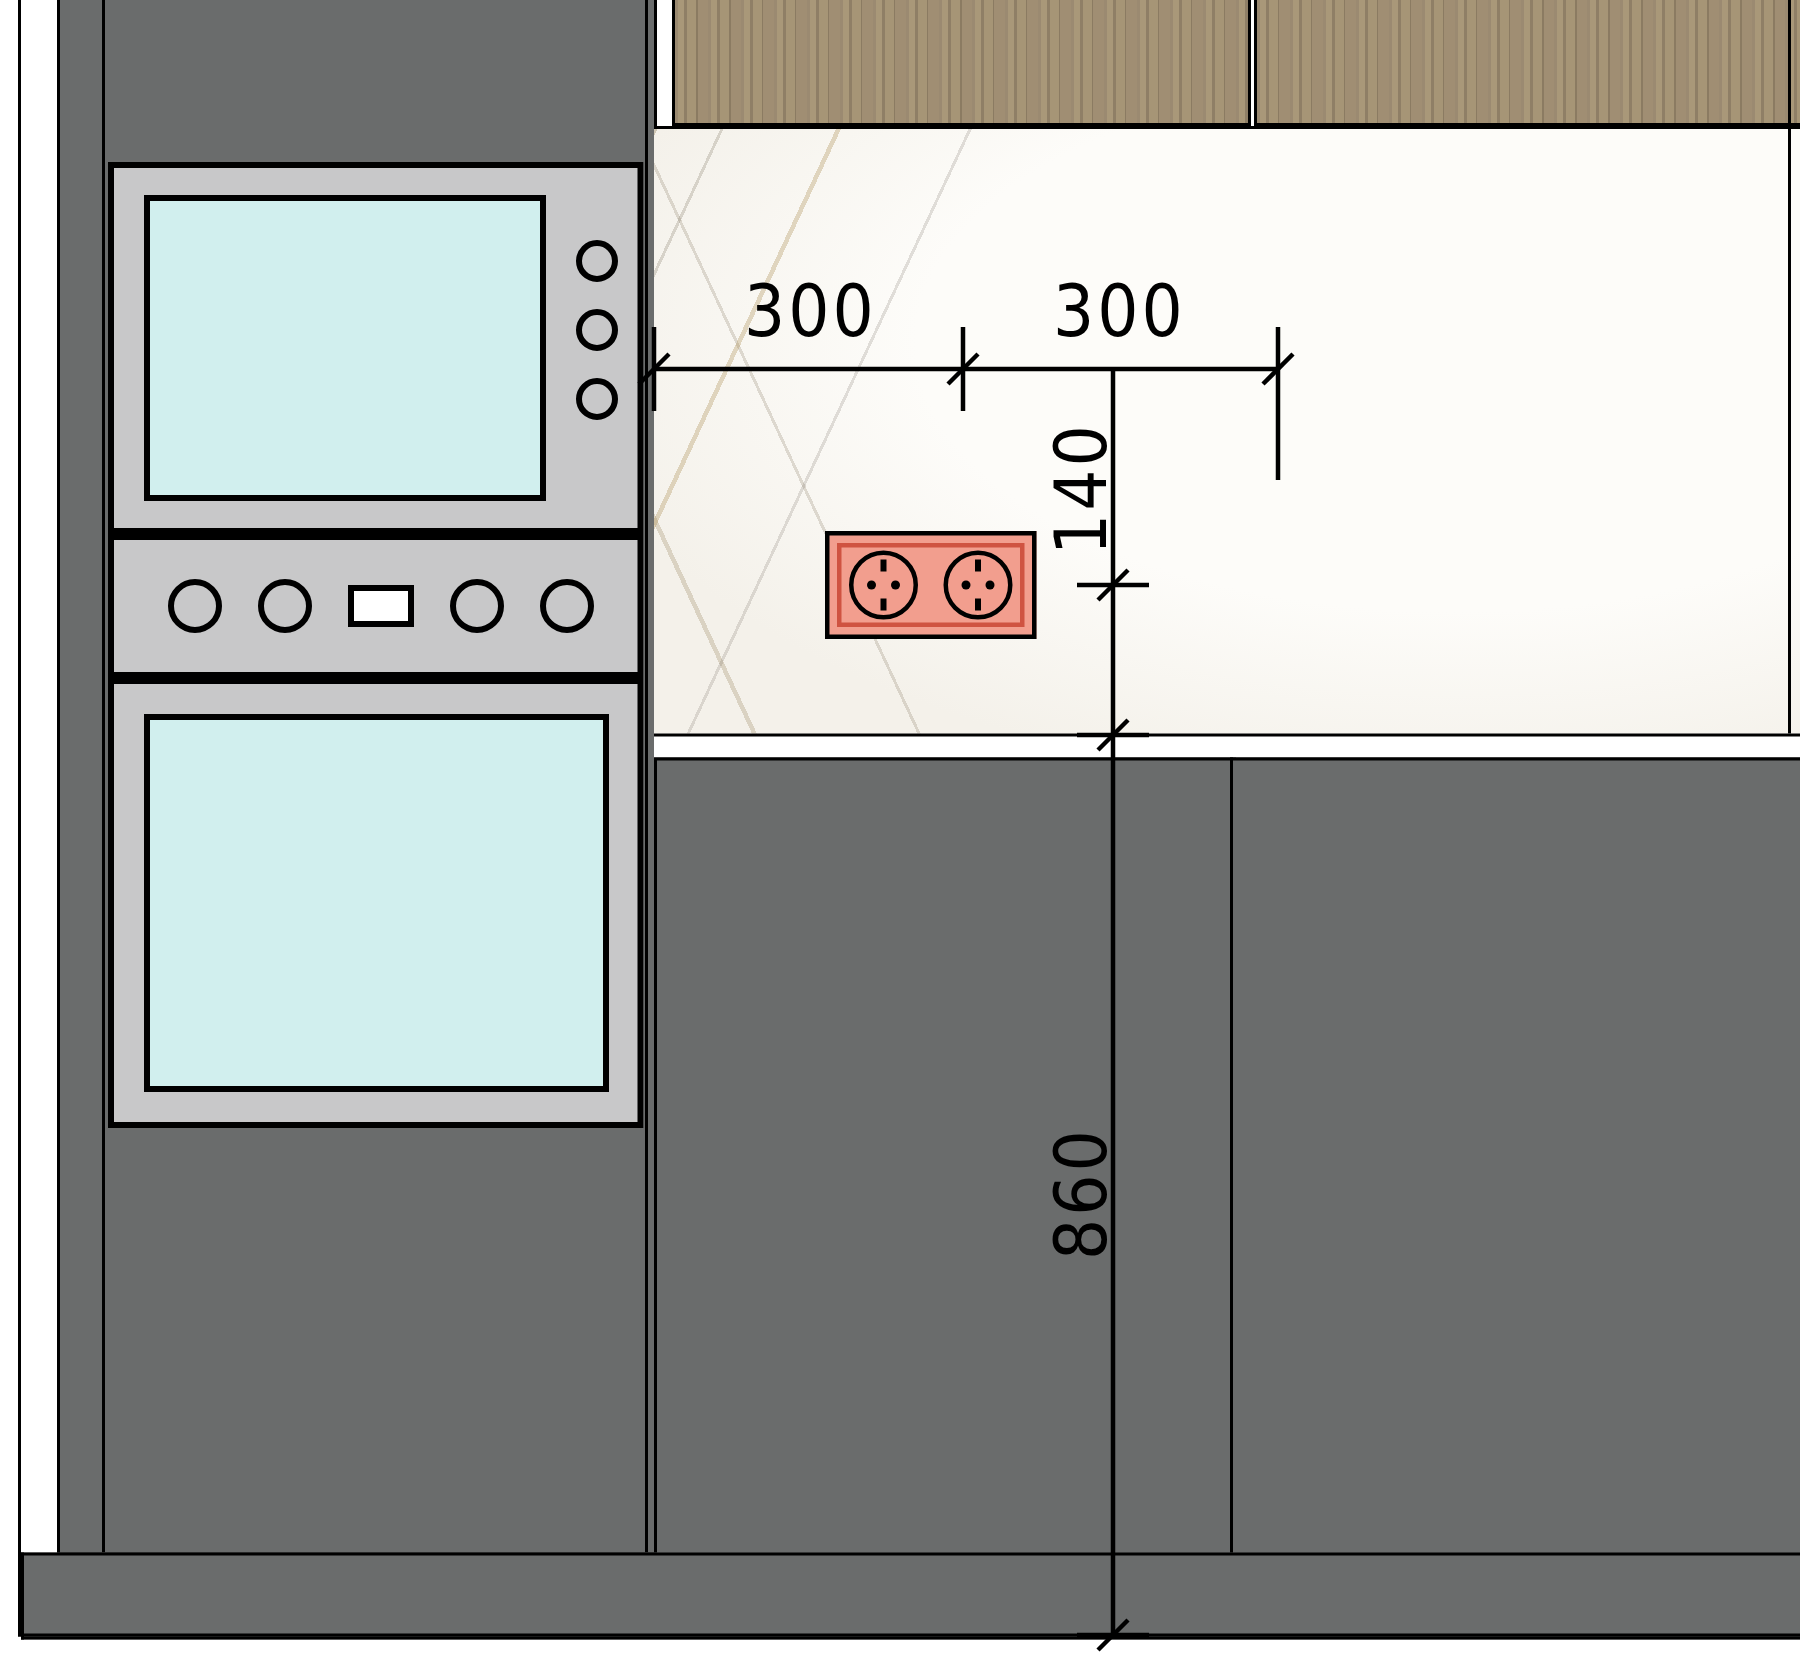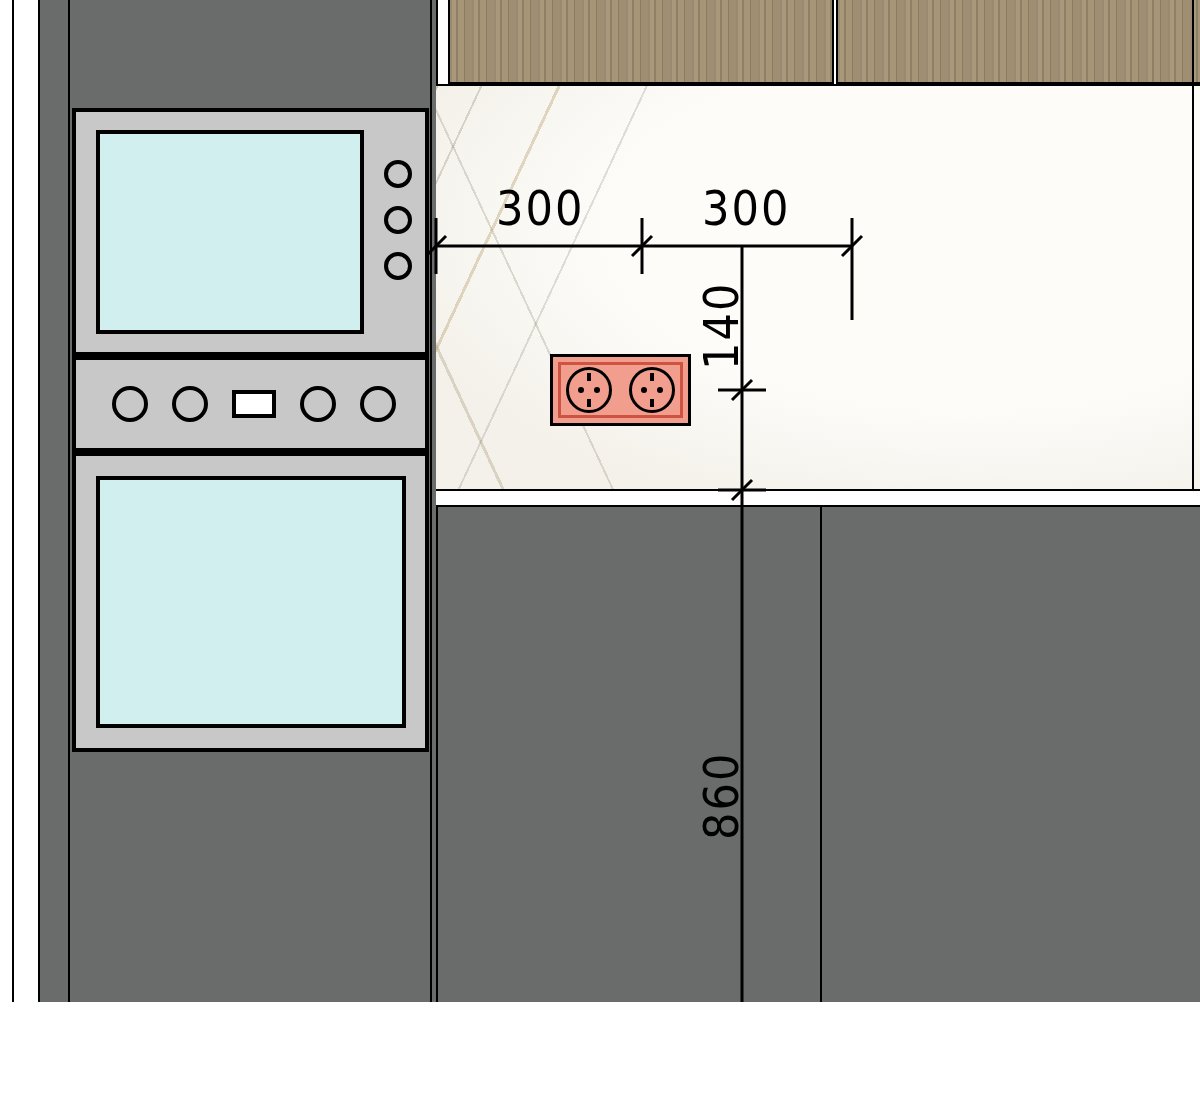--- a/index.html
+++ b/index.html
@@ -6,21 +6,21 @@
     margin: 0;
     padding: 0;
     width: 1200px;
     height: 1118px;
     background: #ffffff;
     font-family: "DejaVu Sans Condensed", "Arial Narrow", sans-serif;
   }
   .stage {
     position: relative;
     width: 1200px;
-    height: 1002px;
+    height: 1118px;
     overflow: hidden;
   }
   
   .abs { position: absolute; }
 
   
   .panel-dark {
     background: #6a6c6c;
     border: 2px solid #000;
   }

